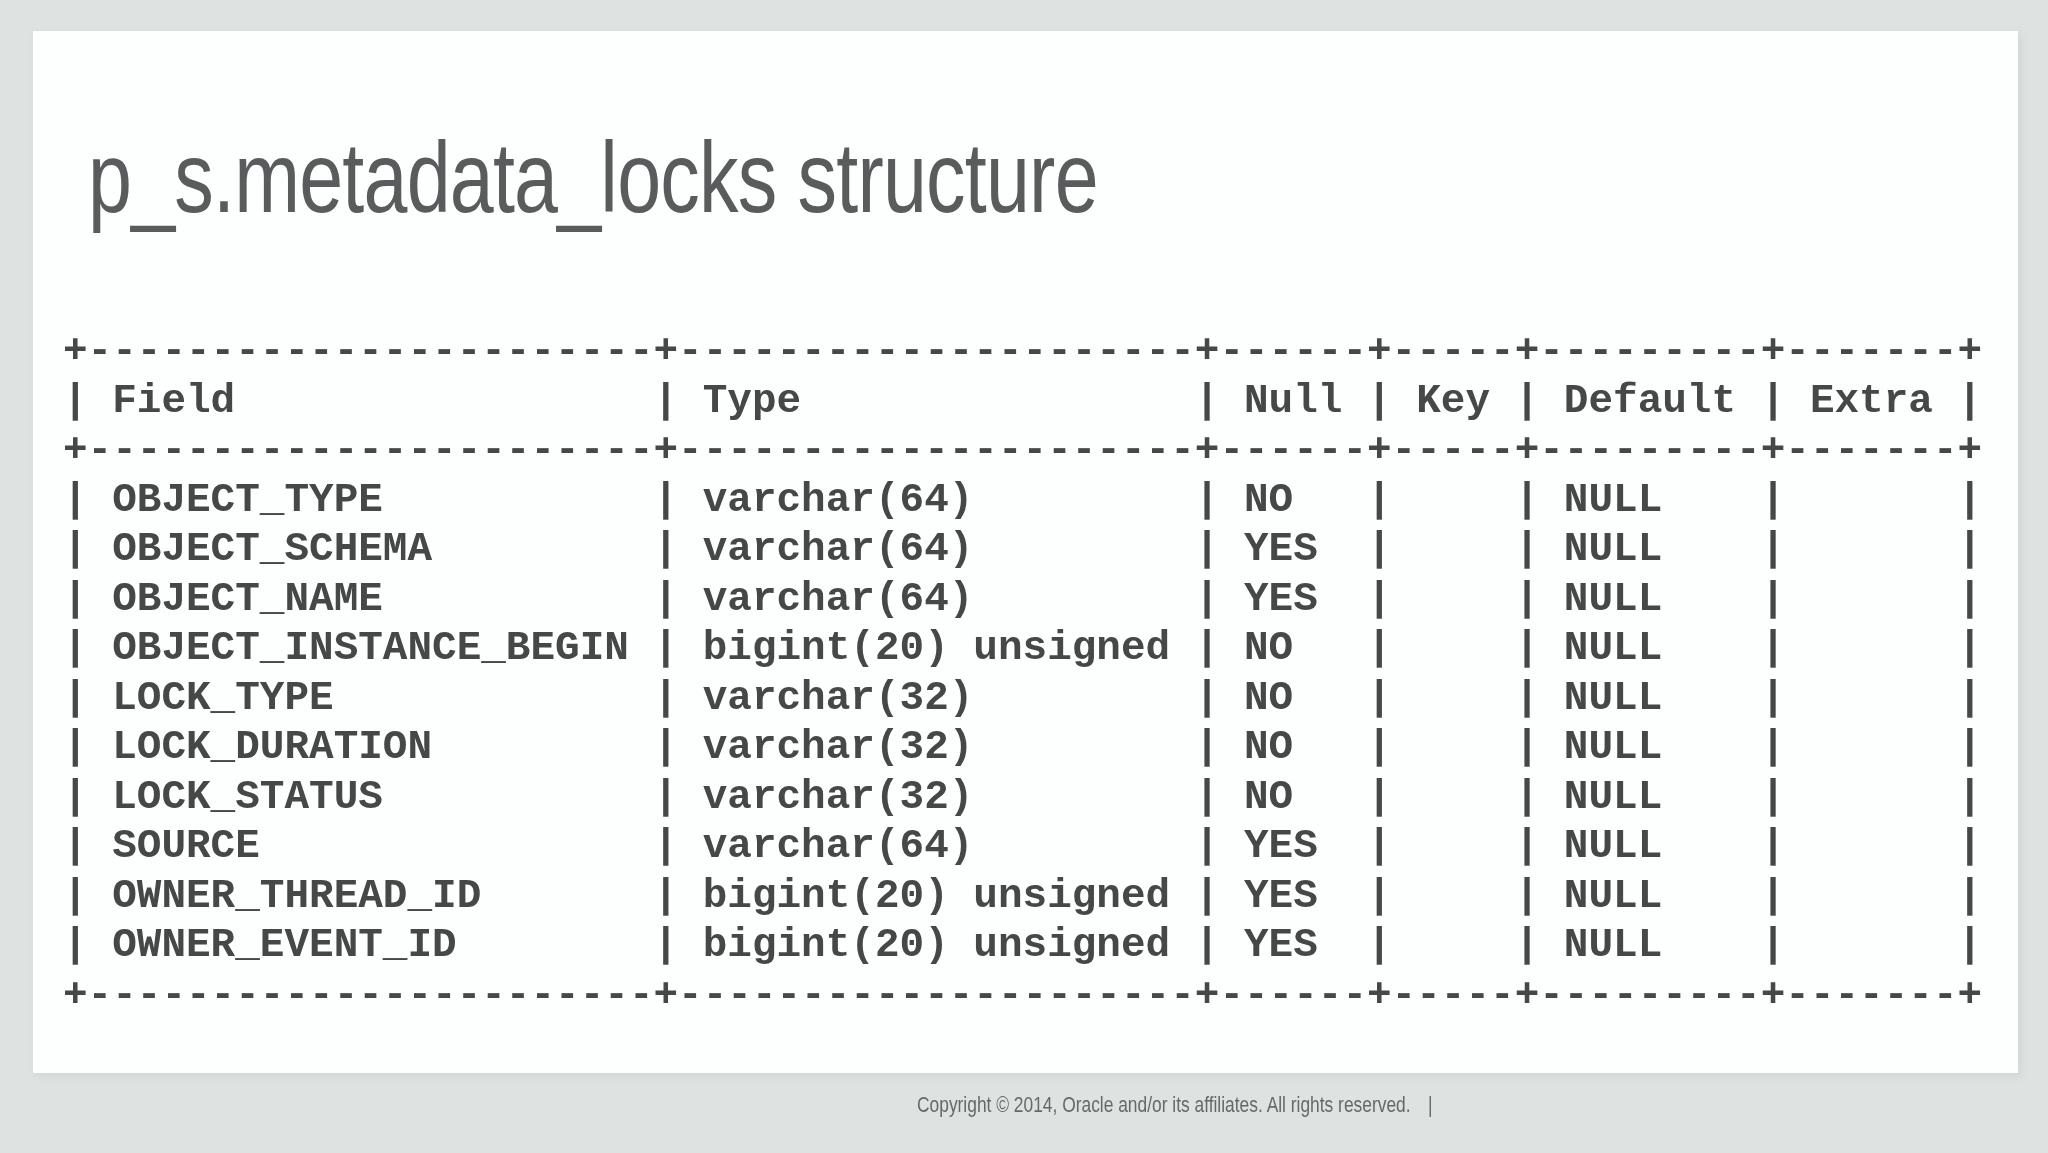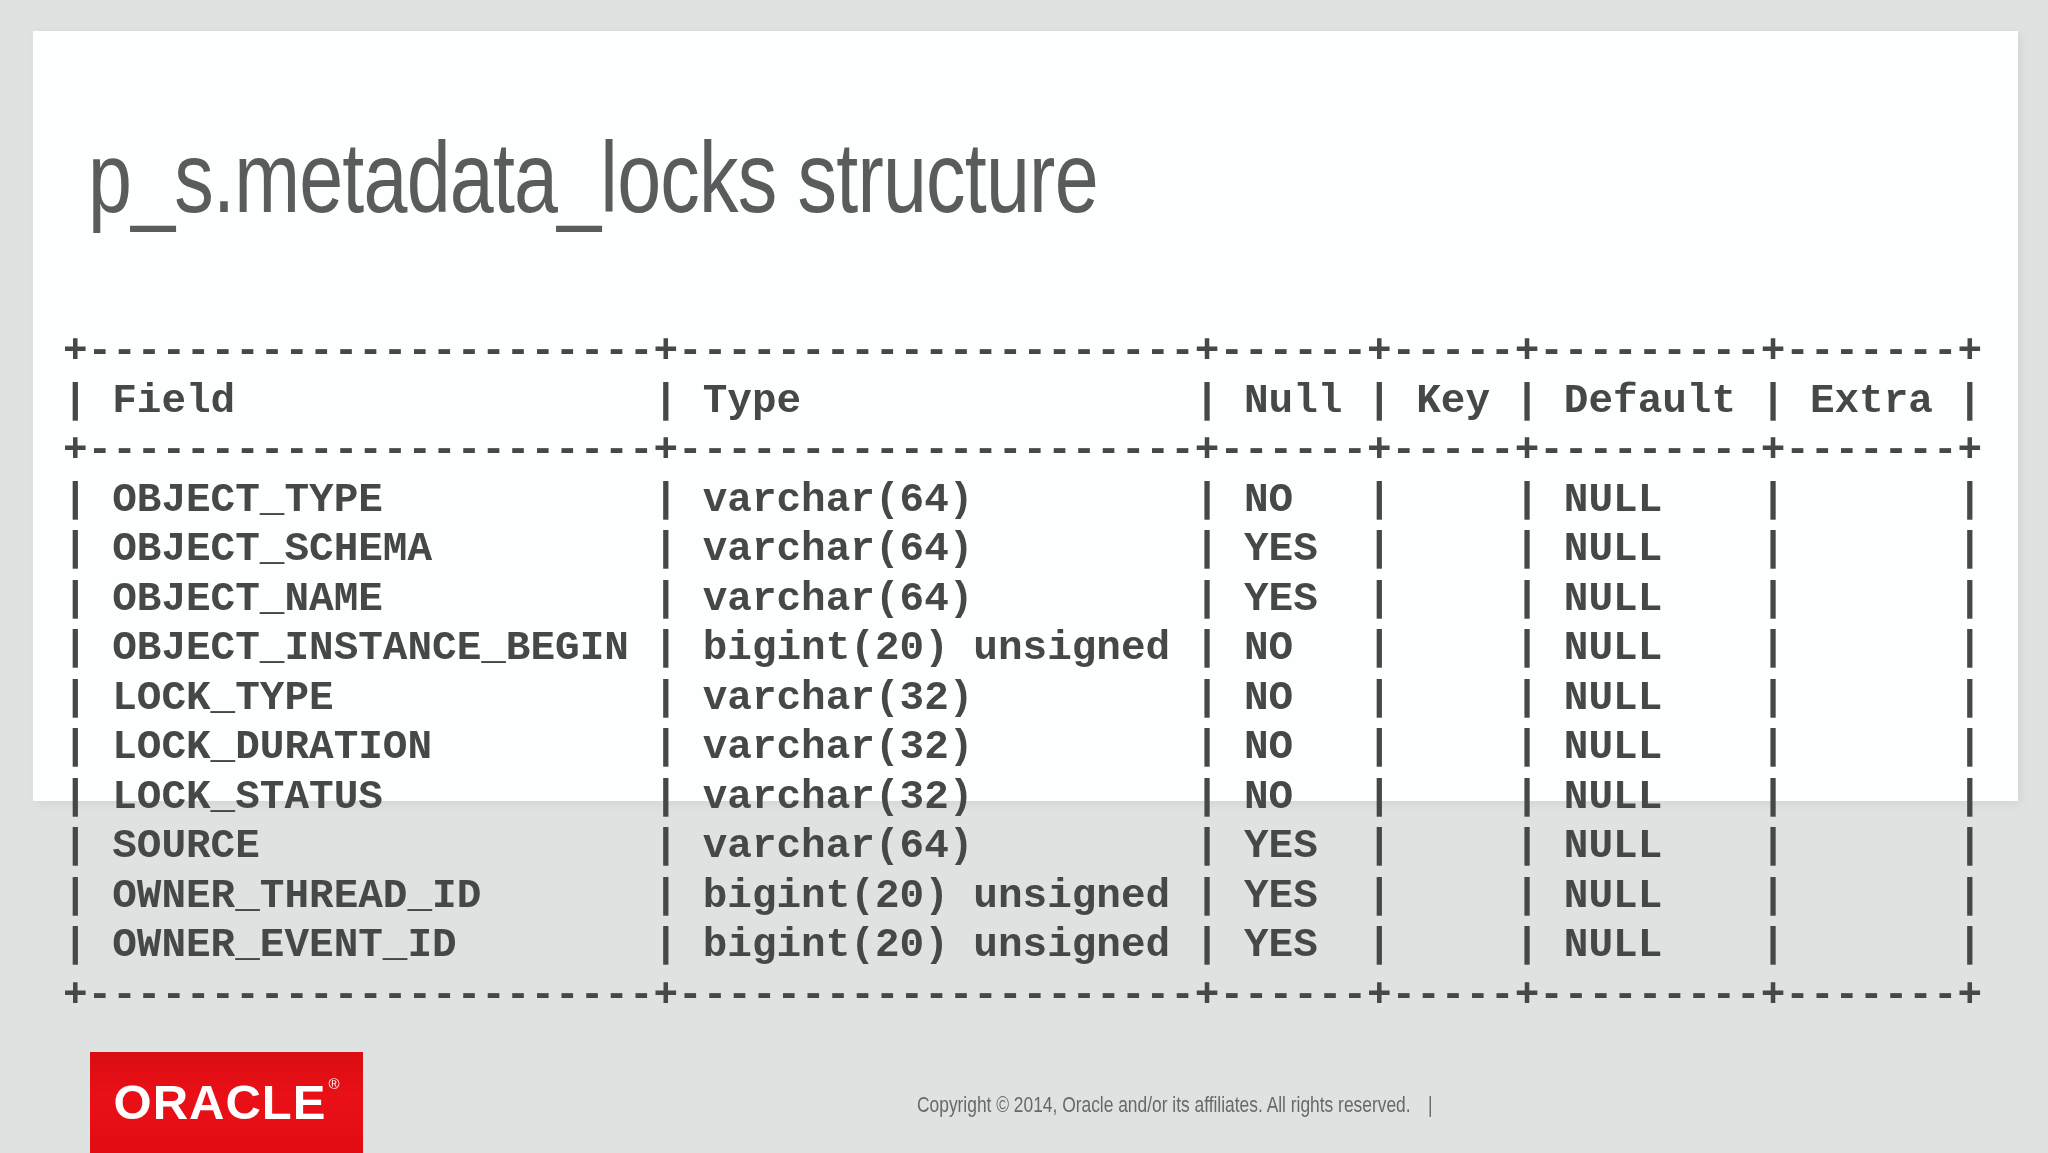--- a/index.html
+++ b/index.html
@@ -5,21 +5,21 @@
   html, body { margin: 0; padding: 0; }
   body {
     width: 2048px; height: 1153px;
     background: var(--background, #dee2e0);
     position: relative; overflow: hidden;
     font-family: "Liberation Sans", sans-serif;
   }
   .canvas { position: absolute; inset: 0; }
   .slide {
     position: absolute; left: 33px; top: 31px;
-    width: 1985px; height: 770px;
+    width: 1985px; height: 1042px;
     background: var(--slide-background, #fdfffe);
     box-shadow: 3px 3px 10px rgba(0,0,0,0.06);
   }
   .title {
     position: absolute; left: 55px; top: 96px; margin: 0;
     font-size: 100px; font-weight: 400; line-height: 1;
     letter-spacing: -1px; white-space: nowrap;
     color: var(--title-text, #5a5b5d);
     transform: scaleX(0.79); transform-origin: left top;
   }
@@ -69,23 +69,19 @@
 | OBJECT_INSTANCE_BEGIN | bigint(20) unsigned | NO   |     | NULL    |       |
 | LOCK_TYPE             | varchar(32)         | NO   |     | NULL    |       |
 | LOCK_DURATION         | varchar(32)         | NO   |     | NULL    |       |
 | LOCK_STATUS           | varchar(32)         | NO   |     | NULL    |       |
 | SOURCE                | varchar(64)         | YES  |     | NULL    |       |
 | OWNER_THREAD_ID       | bigint(20) unsigned | YES  |     | NULL    |       |
 | OWNER_EVENT_ID        | bigint(20) unsigned | YES  |     | NULL    |       |
 +-----------------------+---------------------+------+-----+---------+-------+</pre>
   </div>
 
-  <div class="logo">
-    <span class="logo-text">ORACLE</span>
-    <span class="logo-mark">®</span>
-  </div>
 
   <div class="copyright">
     <span>Copyright © 2014, Oracle and/or its affiliates. All rights reserved.</span>
     <span class="sep">|</span>
   </div>
 
 </div>
 
 </body></html>

